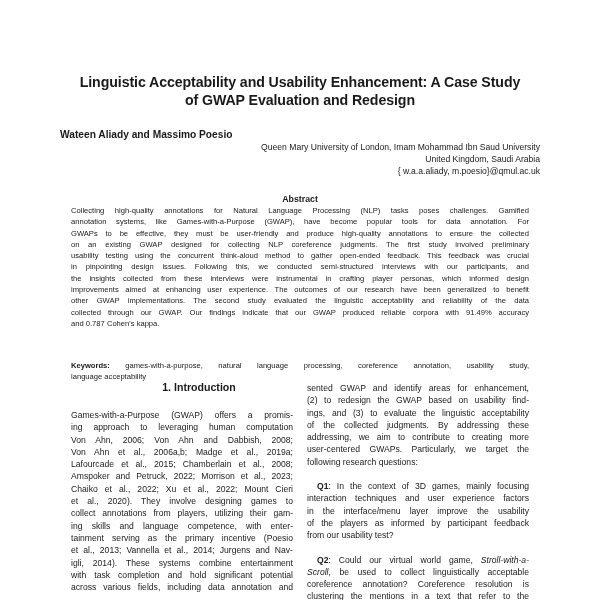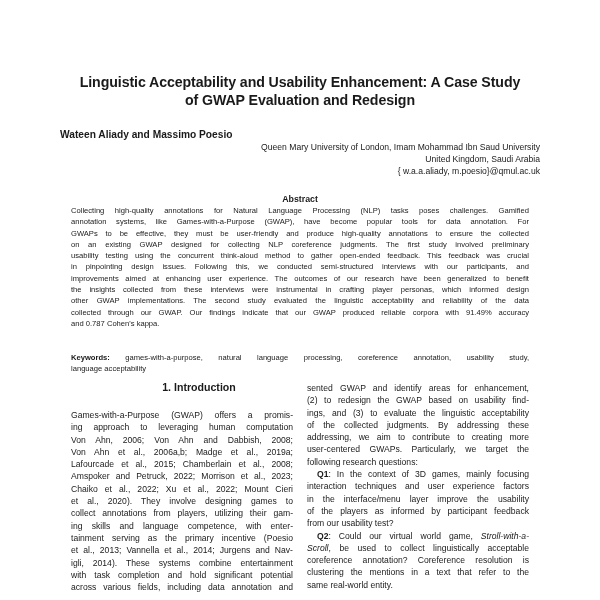--- a/index.html
+++ b/index.html
@@ -29,35 +29,35 @@
       position: absolute; left: 71px; width: 458px; top: 205px;
       font-size: 7.6px; line-height: 11.3px; text-align: justify;
     }
     .abstract div { white-space: nowrap; text-align: justify; text-align-last: justify; }
     .abstract div.last { text-align-last: left; }
     .keywords {
       position: absolute; left: 71px; width: 458px; top: 352px;
       font-size: 7.6px; line-height: 11.3px;
     }
     .keywords div { white-space: nowrap; }
-    .keywords .kw1 { text-align: justify; text-align-last: justify; }
+    .keywords .kw1 { text-align: justify; text-align-last: justify; margin-top: 8px; }
     .kw-label { font-weight: bold; }
     .sec-head {
       position: absolute; left: 87px; width: 224px; top: 381px;
       text-align: center; font-weight: bold; font-size: 10.6px; line-height: 13px;
     }
     .col {
       position: absolute; font-size: 8.6px; line-height: 12.3px;
     }
     .col div { white-space: nowrap; text-align: justify; text-align-last: justify; }
     .col div.last { text-align-last: left; }
     .col-left { left: 71px; width: 222px; top: 409px; }
     .col-right { left: 307px; width: 222px; top: 382px; }
     .q-label { font-weight: bold; }
-    .indent { padding-left: 10px; }
+    .indent { padding-left: 10px; margin-top: 12px; }
     em { font-style: italic; }
   </style>
 </head>
 <body>
 
 <div class="title">
   <div>Linguistic Acceptability and Usability Enhancement: A Case Study</div>
   <div>of GWAP Evaluation and Redesign</div>
 </div>
 
@@ -71,22 +71,22 @@
 
 <div class="abstract-head">Abstract</div>
 
 <div class="abstract">
   <div>Collecting high-quality annotations for Natural Language Processing (NLP) tasks poses challenges.  Gamified</div>
   <div>annotation systems, like Games-with-a-Purpose (GWAP), have become popular tools for data annotation.  For</div>
   <div>GWAPs to be effective, they must be user-friendly and produce high-quality annotations to ensure the collected</div>
   <div>on an existing GWAP designed for collecting NLP coreference judgments.  The first study involved preliminary</div>
   <div>usability testing using the concurrent think-aloud method to gather open-ended feedback. This feedback was crucial</div>
   <div>in pinpointing design issues.  Following this, we conducted semi-structured interviews with our participants, and</div>
+  <div>the insights collected from these interviews were instrumental in crafting player personas, which informed design</div>
   <div>improvements aimed at enhancing user experience. The outcomes of our research have been generalized to benefit</div>
-  <div>the insights collected from these interviews were instrumental in crafting player personas, which informed design</div>
   <div>other GWAP implementations.  The second study evaluated the linguistic acceptability and reliability of the data</div>
   <div>collected through our GWAP. Our findings indicate that our GWAP produced reliable corpora with 91.49% accuracy</div>
   <div class="last">and 0.787 Cohen's kappa.</div>
 </div>
 
 <div class="keywords">
   <div class="kw1"><span class="kw-label">Keywords:</span><span> games-with-a-purpose,  natural  language  processing,  coreference  annotation,  usability  study,</span></div>
   <div>language acceptability</div>
 </div>
 

